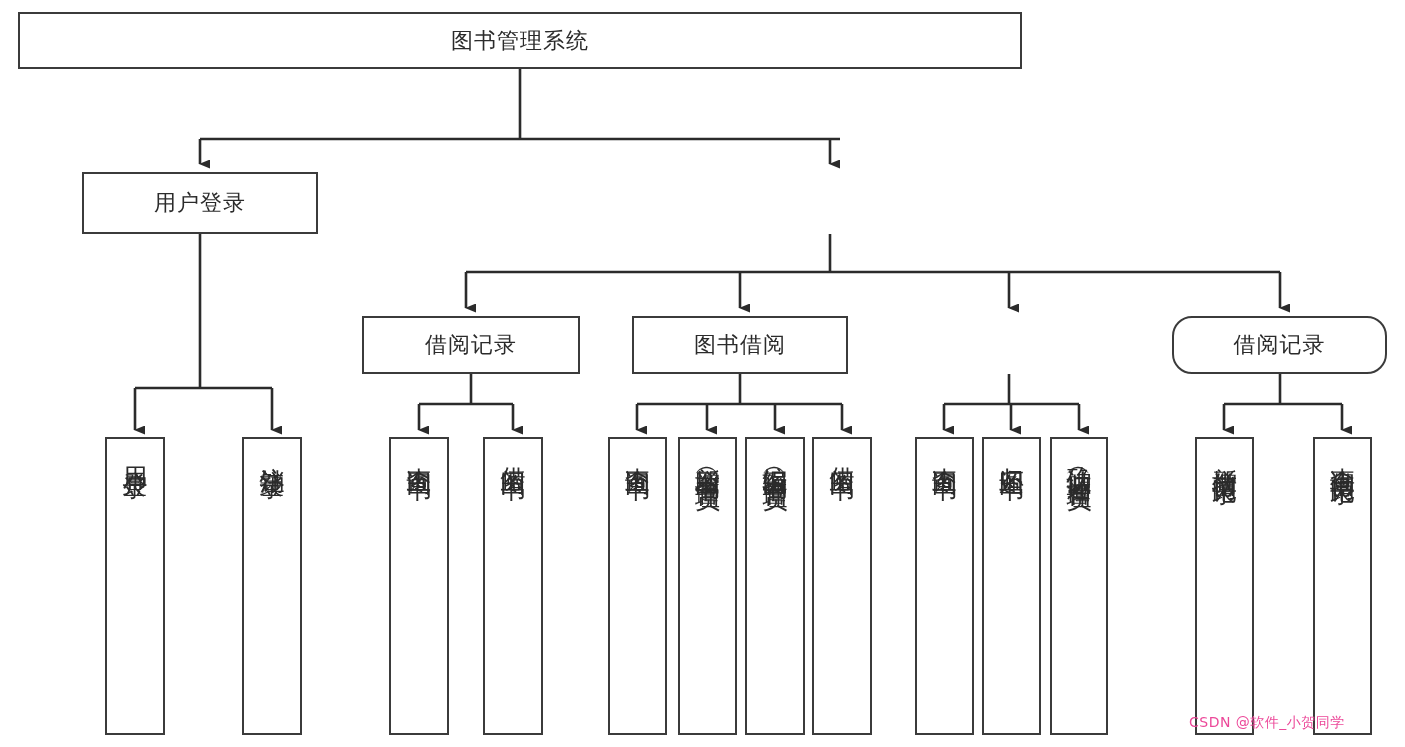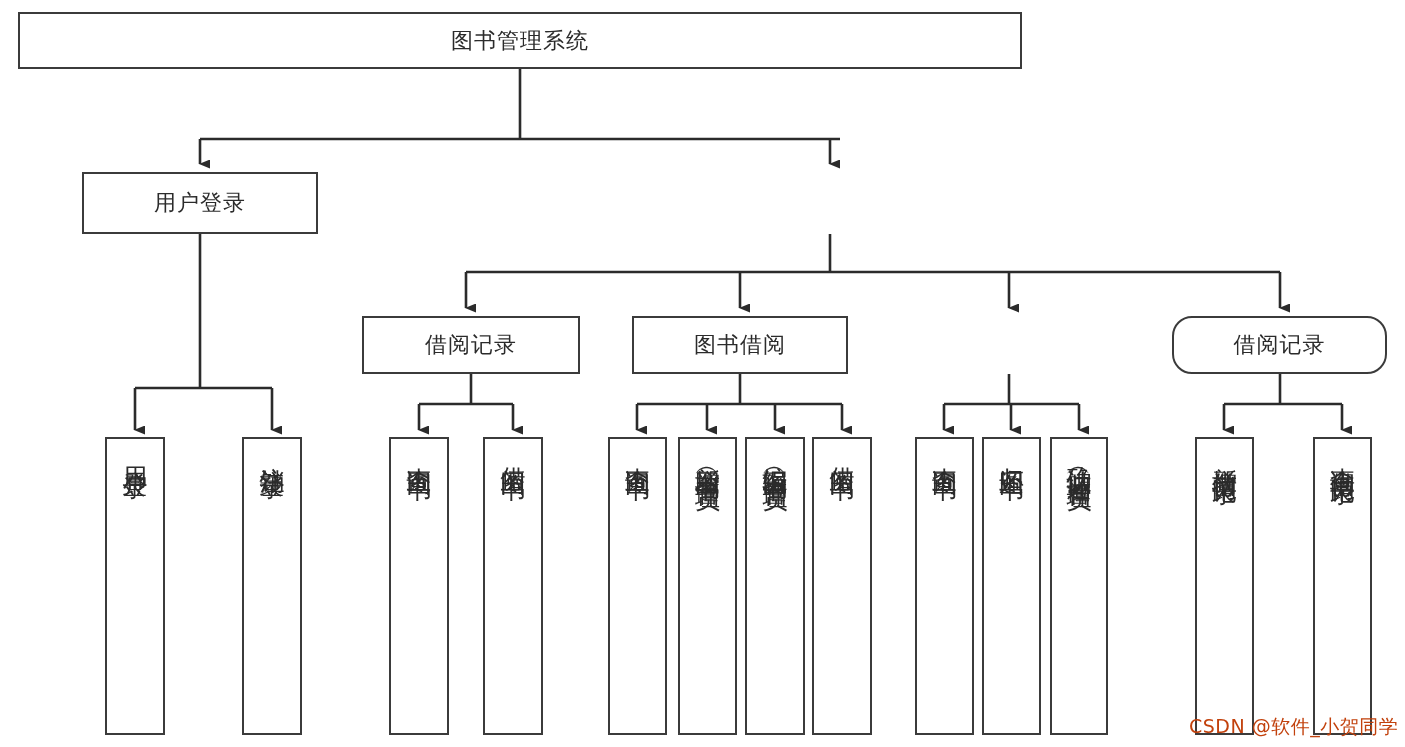--- a/index.html
+++ b/index.html
@@ -31,22 +31,22 @@
   .node-box.vertical .node-label{
     writing-mode:vertical-rl;
     text-orientation:upright;
     font-size:25px;
     letter-spacing:3px;
     line-height:1;
     white-space:normal;
   }
   .watermark{
     position:absolute;
-    color:#c2410c;
-    font-size:19px;
+    color:#ec4899;
+    font-size:14px;
     letter-spacing:.5px;
     white-space:nowrap;
     pointer-events:none;
   }
 </style>
 </head>
 <body>
 
 <div id="diagram-root">
 

